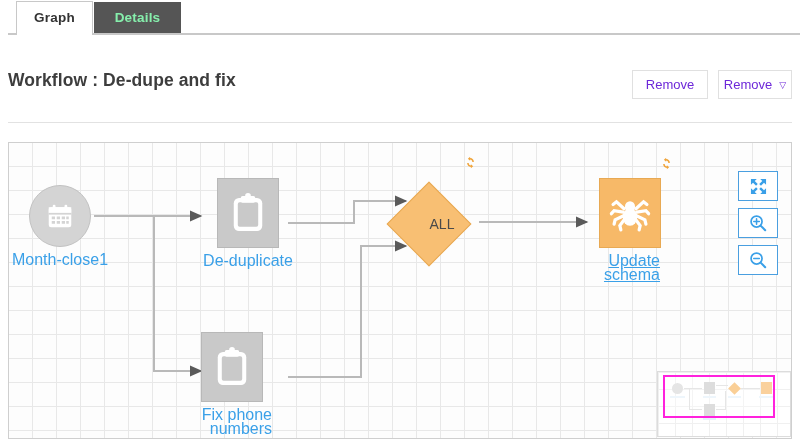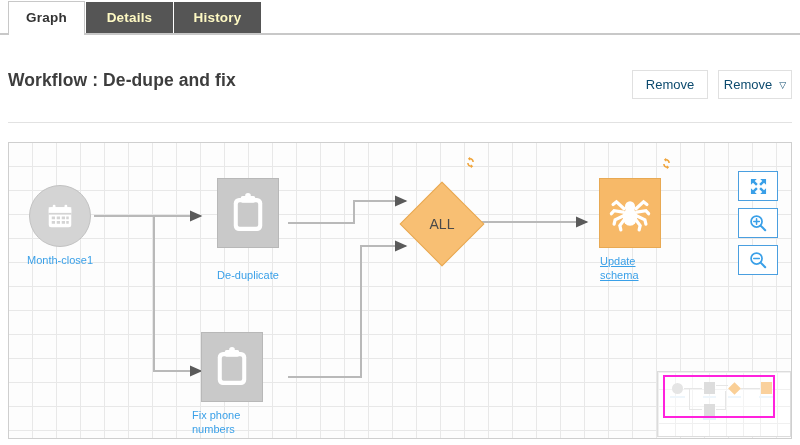--- a/index.html
+++ b/index.html
@@ -6,21 +6,21 @@
   html, body {
     margin: 0; padding: 0;
     width: 800px; height: 445px;
     overflow: hidden;
     background: #ffffff;
     font-family: "Liberation Sans", sans-serif;
   }
 
   
   .tabbar {
-    position: absolute; left: 0; top: 0;
+    position: absolute; left: 8px; top: 0;
     width: 672px; height: 37px;
     background: #ffffff;
   }
   .tabbar-underline {
     position: absolute; left: 0; top: 33px;
     width: 800px; height: 2px;
     background: #c8c8c8;
   }
   .tab {
     position: absolute; top: 2px;
@@ -38,21 +38,21 @@
     background: #ffffff;
     color: #333333;
     z-index: 3;
     height: 34px;
     top: 1px;
     line-height: 32px;
     border-color: #c8c8c8;
   }
   .tab.inactive {
     background: #555555;
-    color: #fef9c3;
+    color: #86efac;
     border-color: #555555;
     z-index: 2;
   }
   #tab-0 { left: 8px;   width: 77px; }
   #tab-1 { left: 86px;  width: 87px; }
   #tab-2 { left: 174px; width: 87px; }
 
   
   .page-title {
     position: absolute; left: 8px; top: 70px;
@@ -67,21 +67,21 @@
     width: 784px; height: 1px;
     background: #e2e2e2;
   }
 
   
   .hdr-btn {
     position: absolute; top: 70px;
     height: 29px;
     border: 1px solid #e0e0e0;
     background: #ffffff;
-    color: #0c4a6e;
+    color: #6d28d9;
     font-size: 13px;
     line-height: 27px;
     text-align: center;
     cursor: default;
     white-space: nowrap;
   }
   #btn-remove { left: 632px; width: 76px; }
   #btn-action { left: 718px; width: 74px; }
   #btn-action .caret {
     font-size: 9px;
@@ -108,23 +108,23 @@
     position: absolute; left: 0; top: 0;
     width: 782px; height: 295px;
   }
 
   
   .node { position: absolute; }
   .node-label {
     position: absolute;
     left: 50%;
     transform: translateX(-50%);
-    text-align: left;
+    text-align: right;
     color: #3aa0e8;
-    font-size: 11px;
+    font-size: 16px;
     line-height: 14px;
     white-space: nowrap;
     cursor: pointer;
   }
 
   .shape-circle {
     width: 62px; height: 62px;
     border-radius: 50%;
     background: #d4d4d4;
     border: 1px solid #c2c2c2;
@@ -144,21 +144,21 @@
   }
   .shape-diamond {
     width: 60px; height: 60px;
     background: #f8bf73;
     border: 1px solid #e8a953;
     transform: rotate(45deg);
     cursor: pointer;
   }
   .diamond-wrap {
     width: 86px; height: 86px;
-    display: flex; align-items: center; justify-content: center;
+    display: flex; align-items: center; 
     position: relative;
   }
   .diamond-text {
     position: absolute;
     left: 0; top: 0; width: 86px; height: 86px;
     display: flex; align-items: center; justify-content: center;
     font-size: 14px;
     color: #4a4a4a;
     pointer-events: none;
   }
@@ -225,21 +225,20 @@
   .mm-edge { position: absolute; background: #dedede; }
   .mm-label { position: absolute; background: #e9f3fb; height: 2px; }
 </style>
 </head>
 <body>
 
 <div class="tabbar">
   <div class="tabbar-underline"></div>
   <div class="tab active" id="tab-0">Graph</div>
   <div class="tab inactive" id="tab-1">Details</div>
-  <div class="tab inactive" id="tab-2">History</div>
 </div>
 
 <div class="page-title">Workflow : De-dupe and fix</div>
 <div class="title-rule"></div>
 
 <div class="hdr-btn" id="btn-remove">Remove</div>
 <div class="hdr-btn" id="btn-action">
   <span>Remove</span><span class="caret">▽</span>
 </div>
 
@@ -290,21 +289,21 @@
 
   <div class="node" style="left:208px; top:35px;">
     <div class="shape-square">
       <svg width="38" height="42" viewBox="0 0 24 28">
         <rect x="2.5" y="4" width="19" height="22" rx="3.5" fill="#ffffff"></rect>
         <rect x="5.2" y="6.8" width="13.6" height="16.4" rx="1.2" fill="#c9c9c9"></rect>
         <rect x="7.2" y="2.6" width="9.6" height="4.6" rx="1.2" fill="#ffffff"></rect>
         <circle cx="12" cy="2.6" r="1.9" fill="#ffffff"></circle>
       </svg>
     </div>
-    <div class="node-label" style="top:76px;margin-top:14px;">De-duplicate</div>
+    <div class="node-label" style="top:76px;">De-duplicate</div>
   </div>
 
   <div class="node" style="left:192px; top:189px;">
     <div class="shape-square">
       <svg width="38" height="42" viewBox="0 0 24 28">
         <rect x="2.5" y="4" width="19" height="22" rx="3.5" fill="#ffffff"></rect>
         <rect x="5.2" y="6.8" width="13.6" height="16.4" rx="1.2" fill="#c9c9c9"></rect>
         <rect x="7.2" y="2.6" width="9.6" height="4.6" rx="1.2" fill="#ffffff"></rect>
         <circle cx="12" cy="2.6" r="1.9" fill="#ffffff"></circle>
       </svg>

